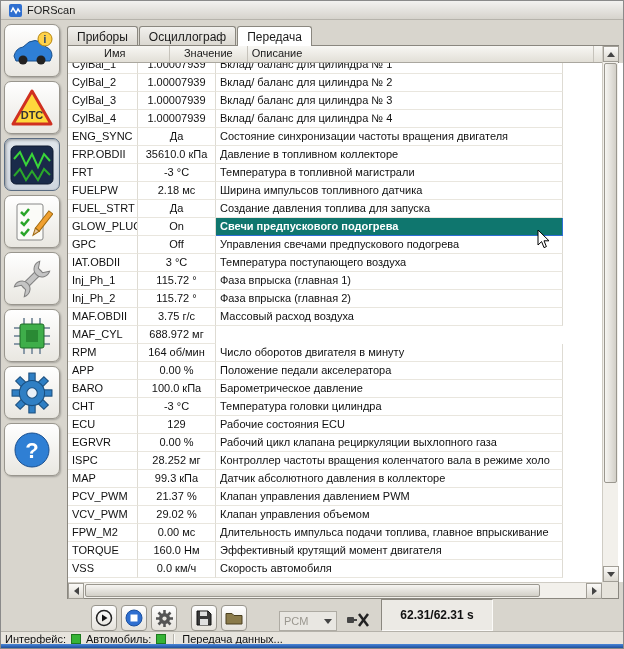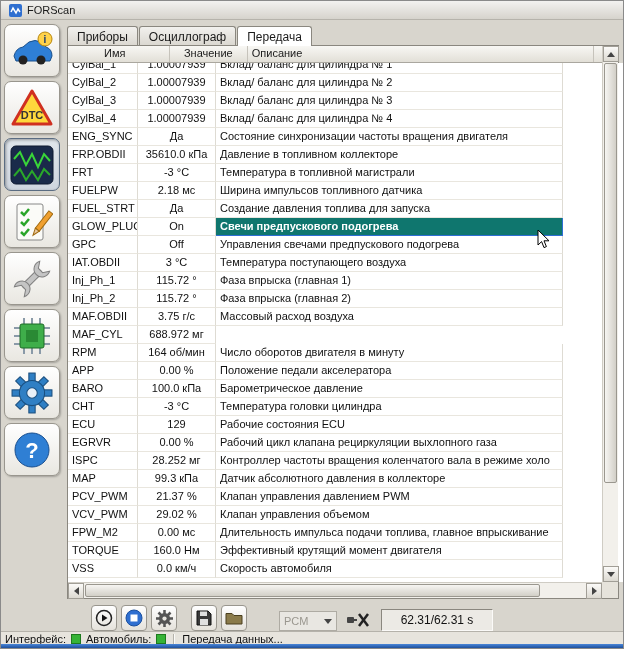--- a/index.html
+++ b/index.html
@@ -89,24 +89,24 @@
             background:linear-gradient(#ffffff,#e5e2db); border:1px solid #99968e;
             display:flex; align-items:center; justify-content:center; }
   .gap  { margin-left:10px; }
   .gap2 { margin-left:28px; }
   .combo { width:58px; height:20px; background:#e9e7e2; border:1px solid #aeaba3;
            display:flex; align-items:center; justify-content:space-between;
            padding:0 4px; font-size:11px; color:#9a978f; }
   .combo .arrowbox { display:flex; align-items:center; }
   .disconnect { width:26px; height:22px; margin-left:8px;
                 display:flex; align-items:center; justify-content:center; }
-  .timebox { margin-left:10px; width:112px; height:22px;
+  .timebox { margin-left:10px; width:112px; height:32px;
              border:1px solid; border-color:#8a877f #fbfaf8 #fbfaf8 #8a877f;
              background:#eceae5; display:flex; align-items:center; justify-content:center;
-             font-size:12px; font-weight:normal; color:#111; }
+             font-size:12px; font-weight:bold; color:#111; }
 
   
   .statusbar { position:absolute; left:0; right:0; top:630px; height:15px;
                background:#e7e4dd; border-top:1px solid #b5b2aa;
                display:flex; align-items:center; gap:5px; padding-left:4px;
                font-size:11px; color:#111; }
   .led { width:10px; height:10px; background:#36b336; border:1px solid #1d7a1d; }
   .sep { width:2px; height:11px; border-left:1px solid #b5b2aa; border-right:1px solid #fbfaf8; margin:0 2px; }
 
   .taskbar-strip { position:absolute; left:0; right:0; bottom:0; height:4px;

